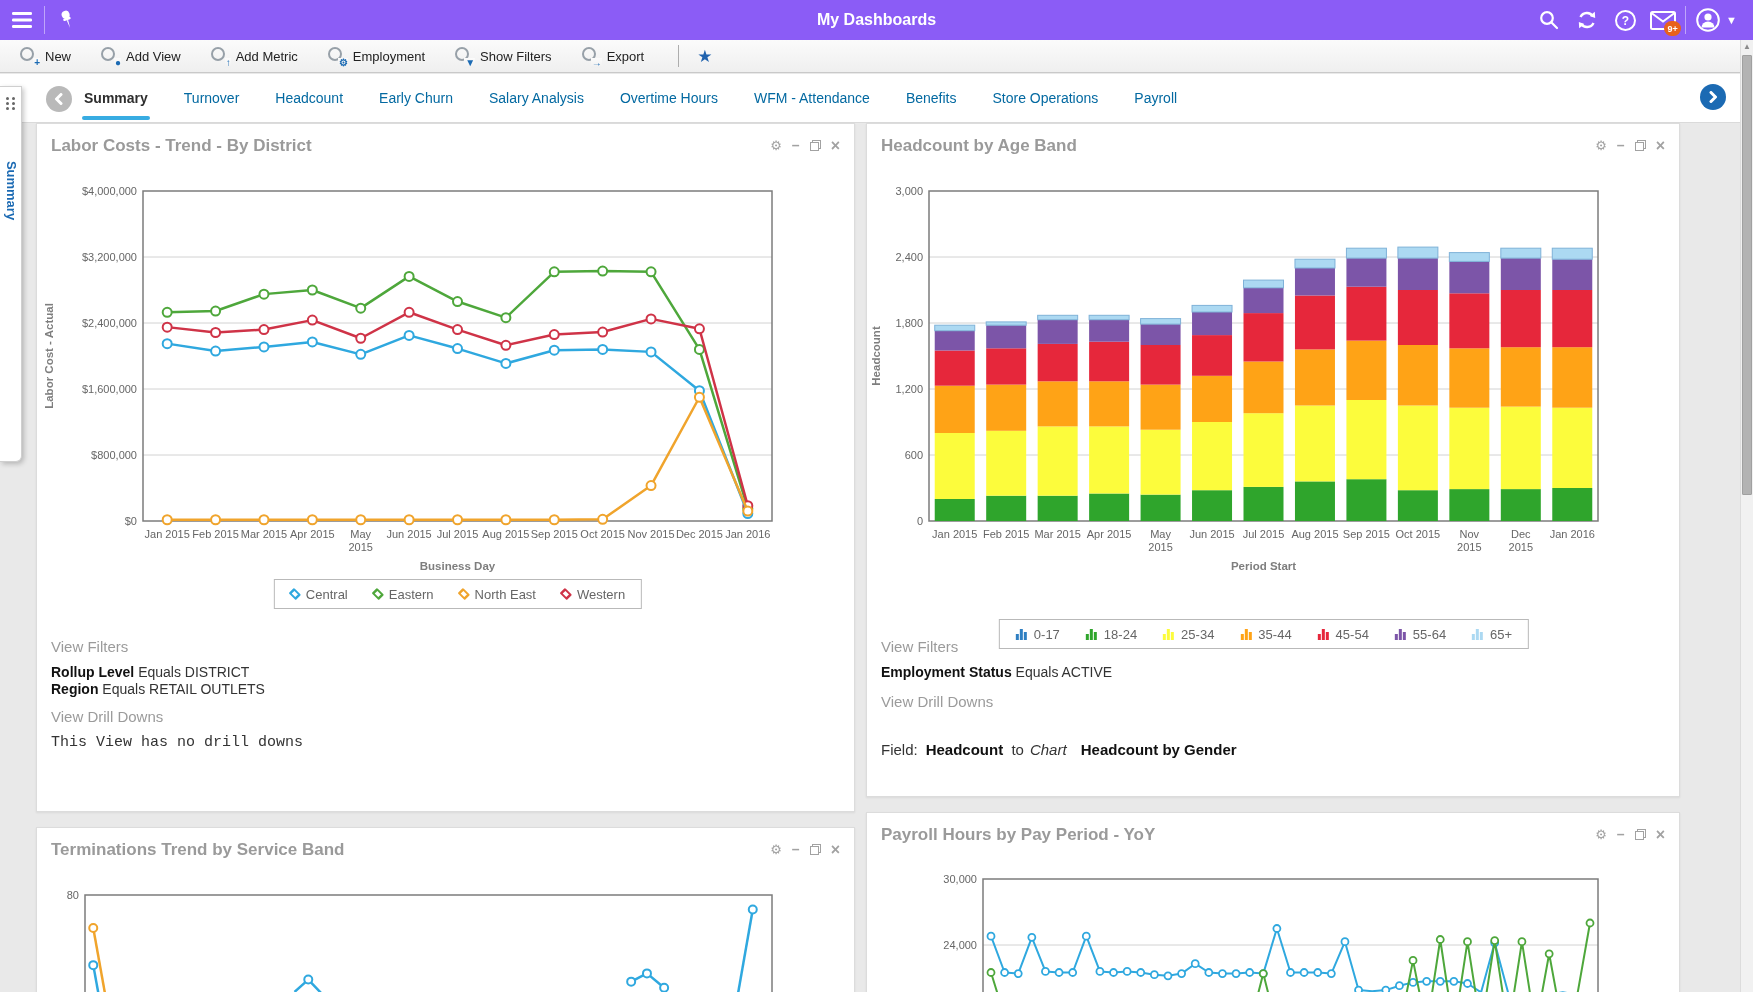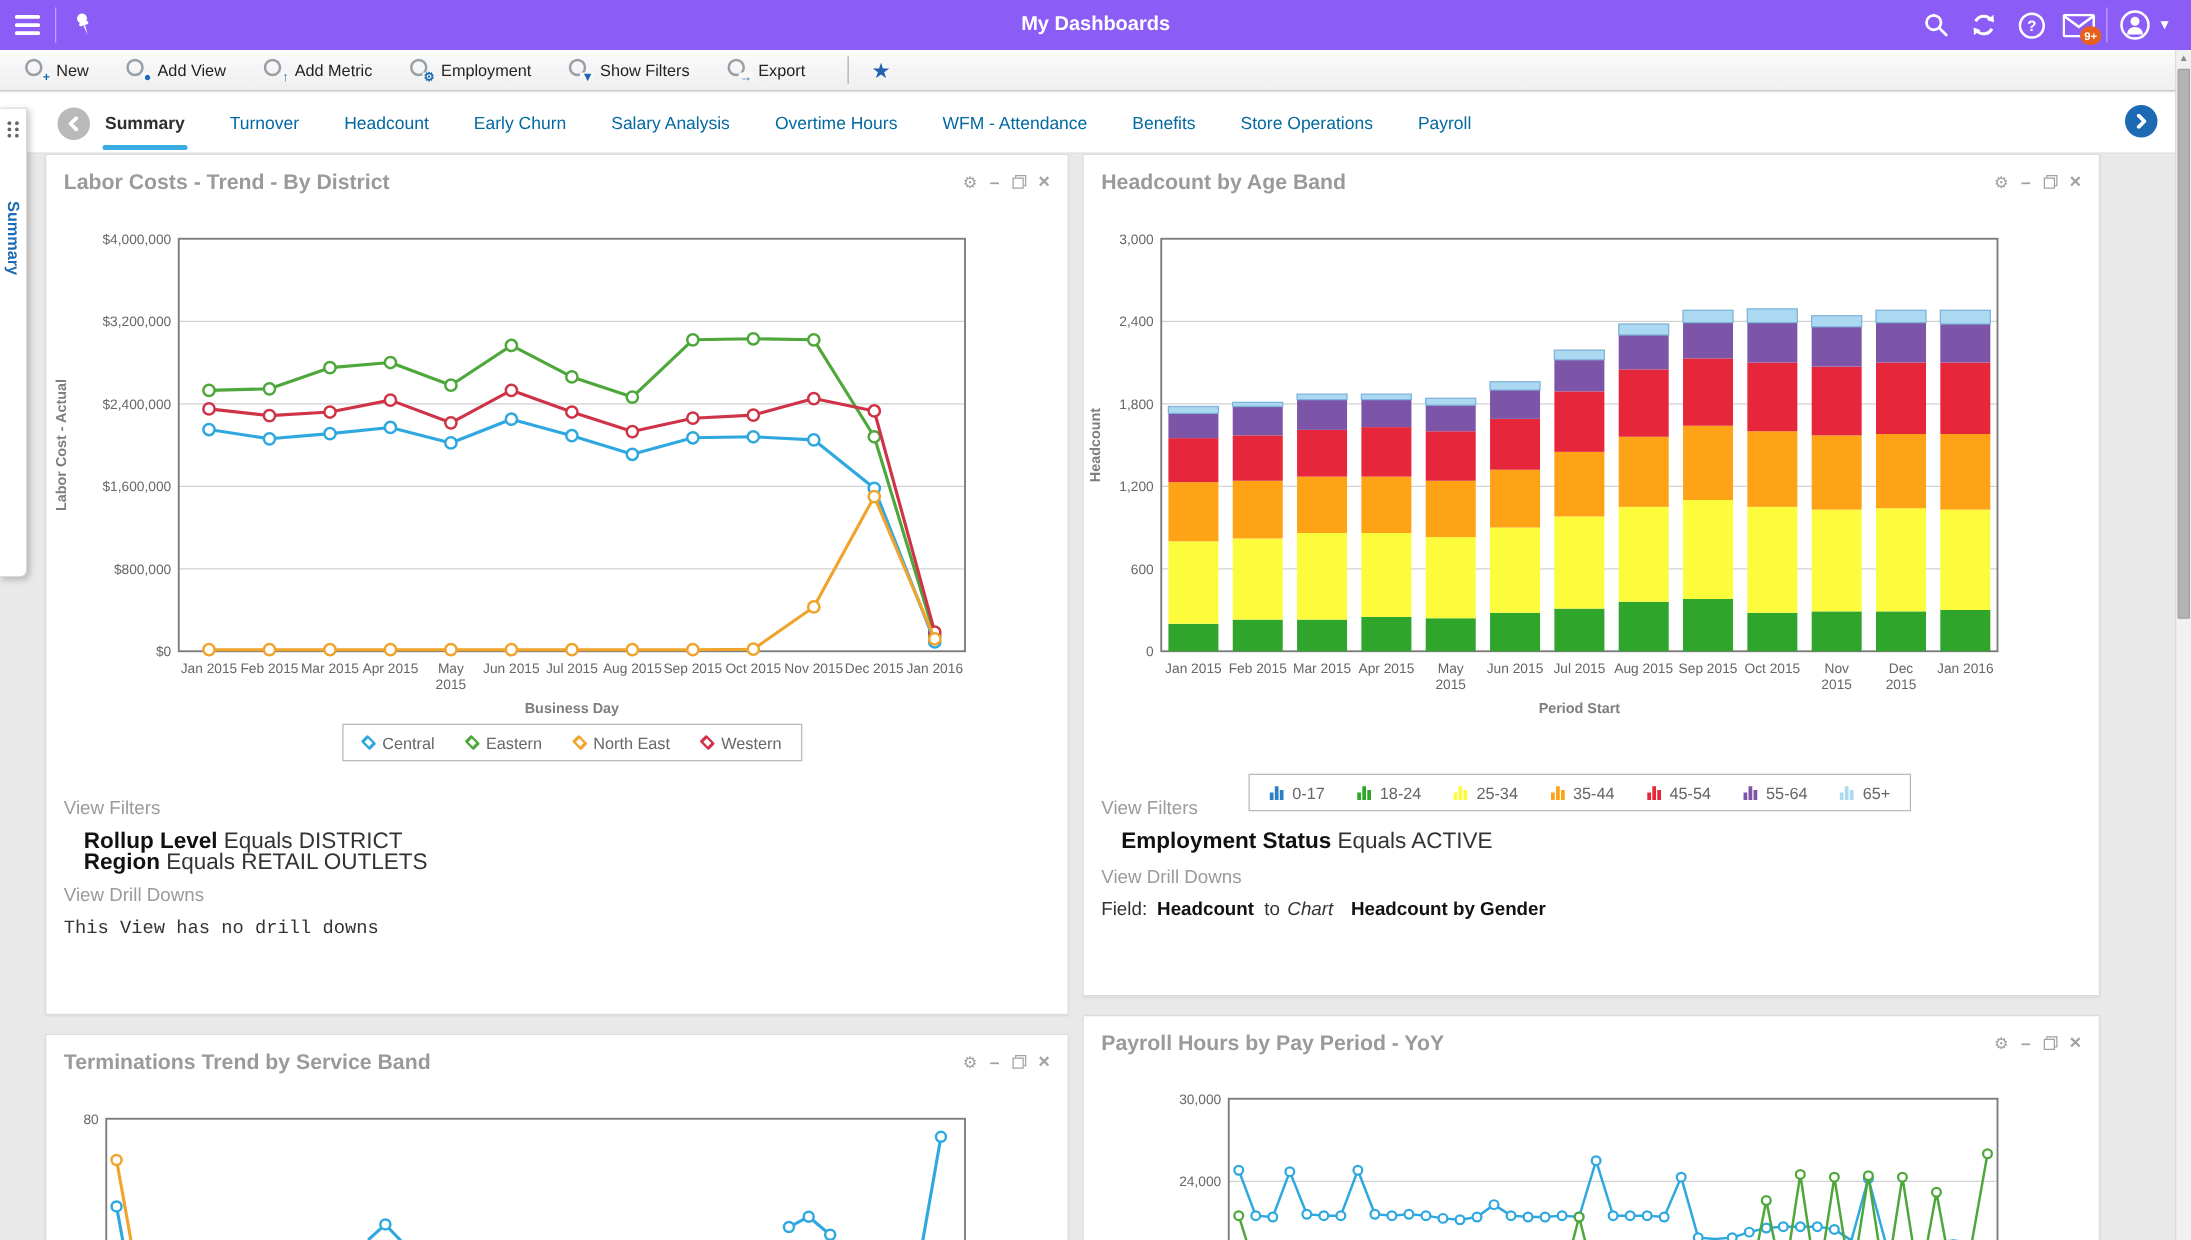--- a/index.html
+++ b/index.html
@@ -63,21 +63,21 @@
 
   
   .legend { position:absolute; transform:translateX(-50%); display:inline-flex; align-items:center; gap:26px; border:1px solid #B9B9B9; background:#FFF; height:30px; padding:0 16px; white-space:nowrap; }
   .lg-item { display:flex; align-items:center; gap:7px; font-size:13px; color:#666; }
   .lg-diamond { width:8px; height:8px; border:2px solid #000; background:#FFF; transform:rotate(45deg) scale(1.25,.95); border-radius:1px; }
   .lgbars { display:inline-flex; align-items:flex-end; gap:1px; height:11px; }
   .lgbars i { display:block; width:3px; }
 
   
   .vf-label { position:absolute; left:14px; font-size:15px; color:#9B9B9B; }
-  .vf-lines { position:absolute; left:30px; font-size:18px; color:#333; line-height:17px; }
+  .vf-lines { position:absolute; left:14px; font-size:14px; color:#333; line-height:17px; }
   .vf-lines b { color:#111; }
   .drill-line { position:absolute; left:14px; font-size:15px; color:#333; }
   .drill-line b { color:#111; }
   .drill-line .it { font-style:italic; margin:0 10px 0 6px; }
   .drill-line .fld { margin:0 4px 0 8px; }
 
   
   .sb { position:absolute; left:1740px; top:40px; width:13px; height:952px; background:#F1F1F1; border-left:1px solid #DCDCDC; }
   .sb-up { position:absolute; left:0; top:2px; width:12px; text-align:center; font-size:8px; color:#8A8A8A; cursor:pointer; }
   .sb-thumb { position:absolute; left:1px; top:15px; width:10px; height:440px; background:#B3B3B3; border:1px solid #A0A0A0; border-radius:1px; cursor:pointer; }
@@ -530,21 +530,21 @@
             <i style="height:8px;background:#ACD9F2"></i>
           </span>
           <span>65+</span>
         </span>
       </div>
     <div class="vf-label" style="top:514px;">View Filters</div>
     <div class="vf-lines" style="top:540px;">
       <div><b>Employment Status</b> <span>Equals ACTIVE</span></div>
     </div>
     <div class="vf-label" style="top:569px;">View Drill Downs</div>
-    <div class="drill-line" style="top:595px;">
+    <div class="drill-line" style="top:617px;">
       <span>Field:</span><b class="fld">Headcount</b>
       <span>to</span><span class="it">Chart</span>
       <b>Headcount by Gender</b>
     </div>
   </div>
 
   <div class="panel p3">
     <div class="phead">
       <div class="ptitle">Terminations Trend by Service Band</div>
       <div class="pctrls">

